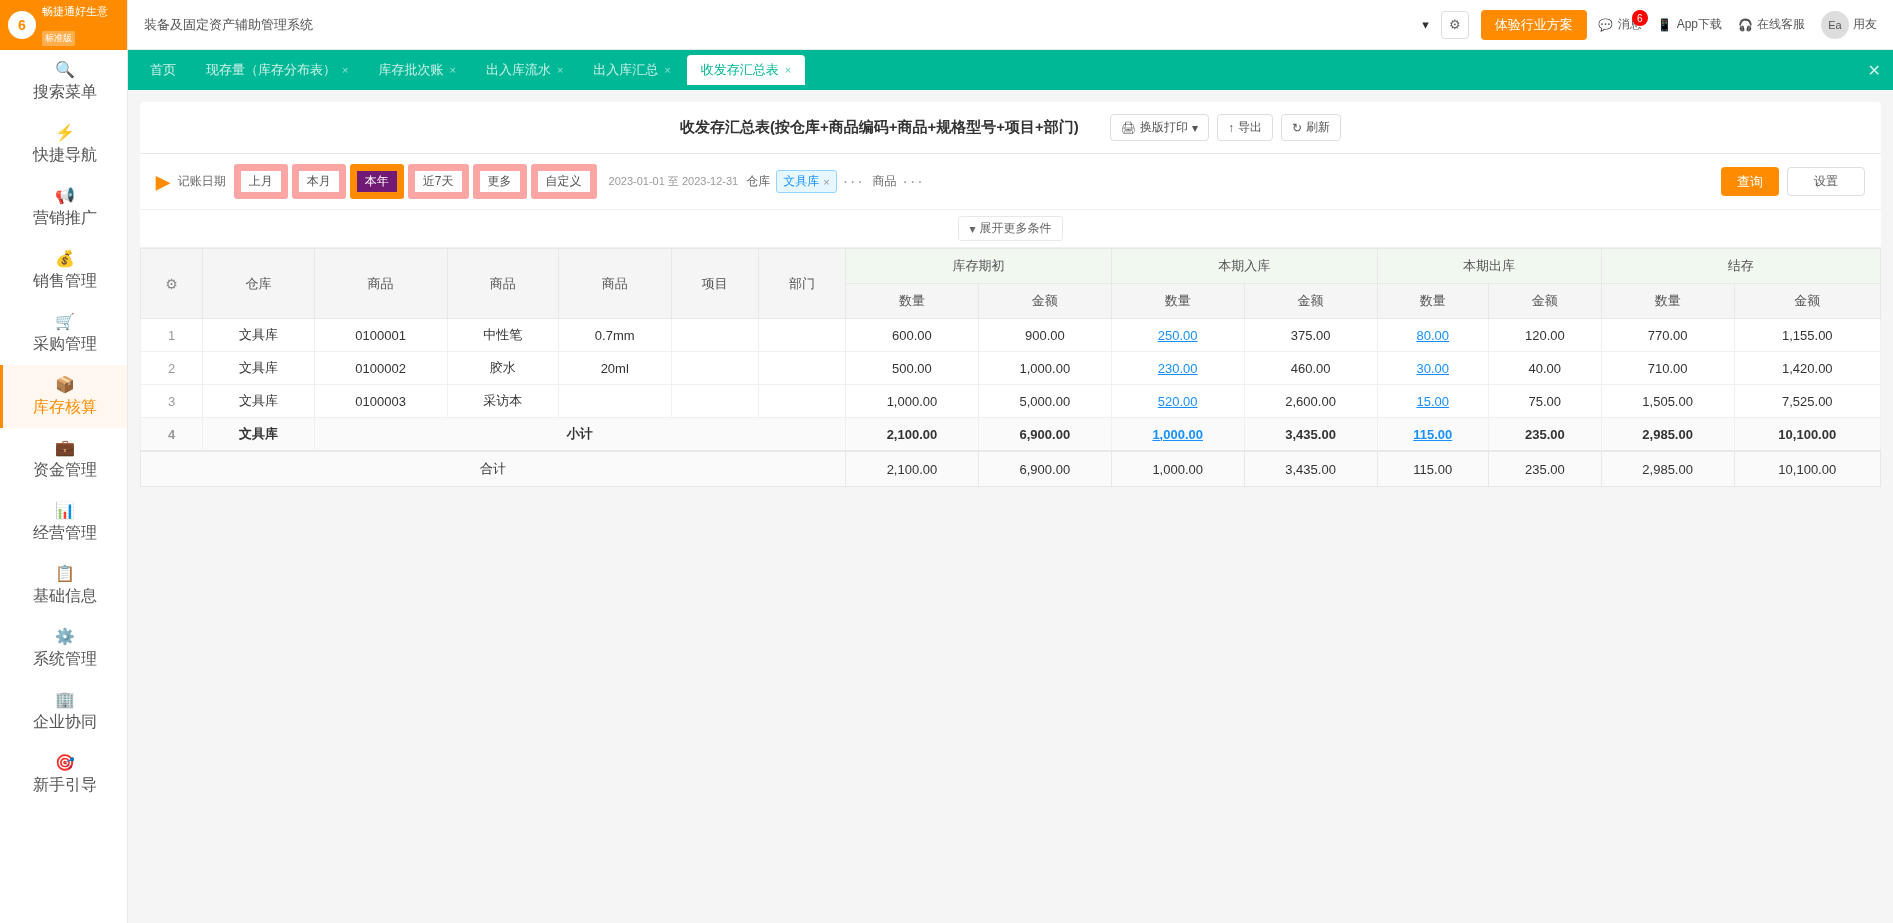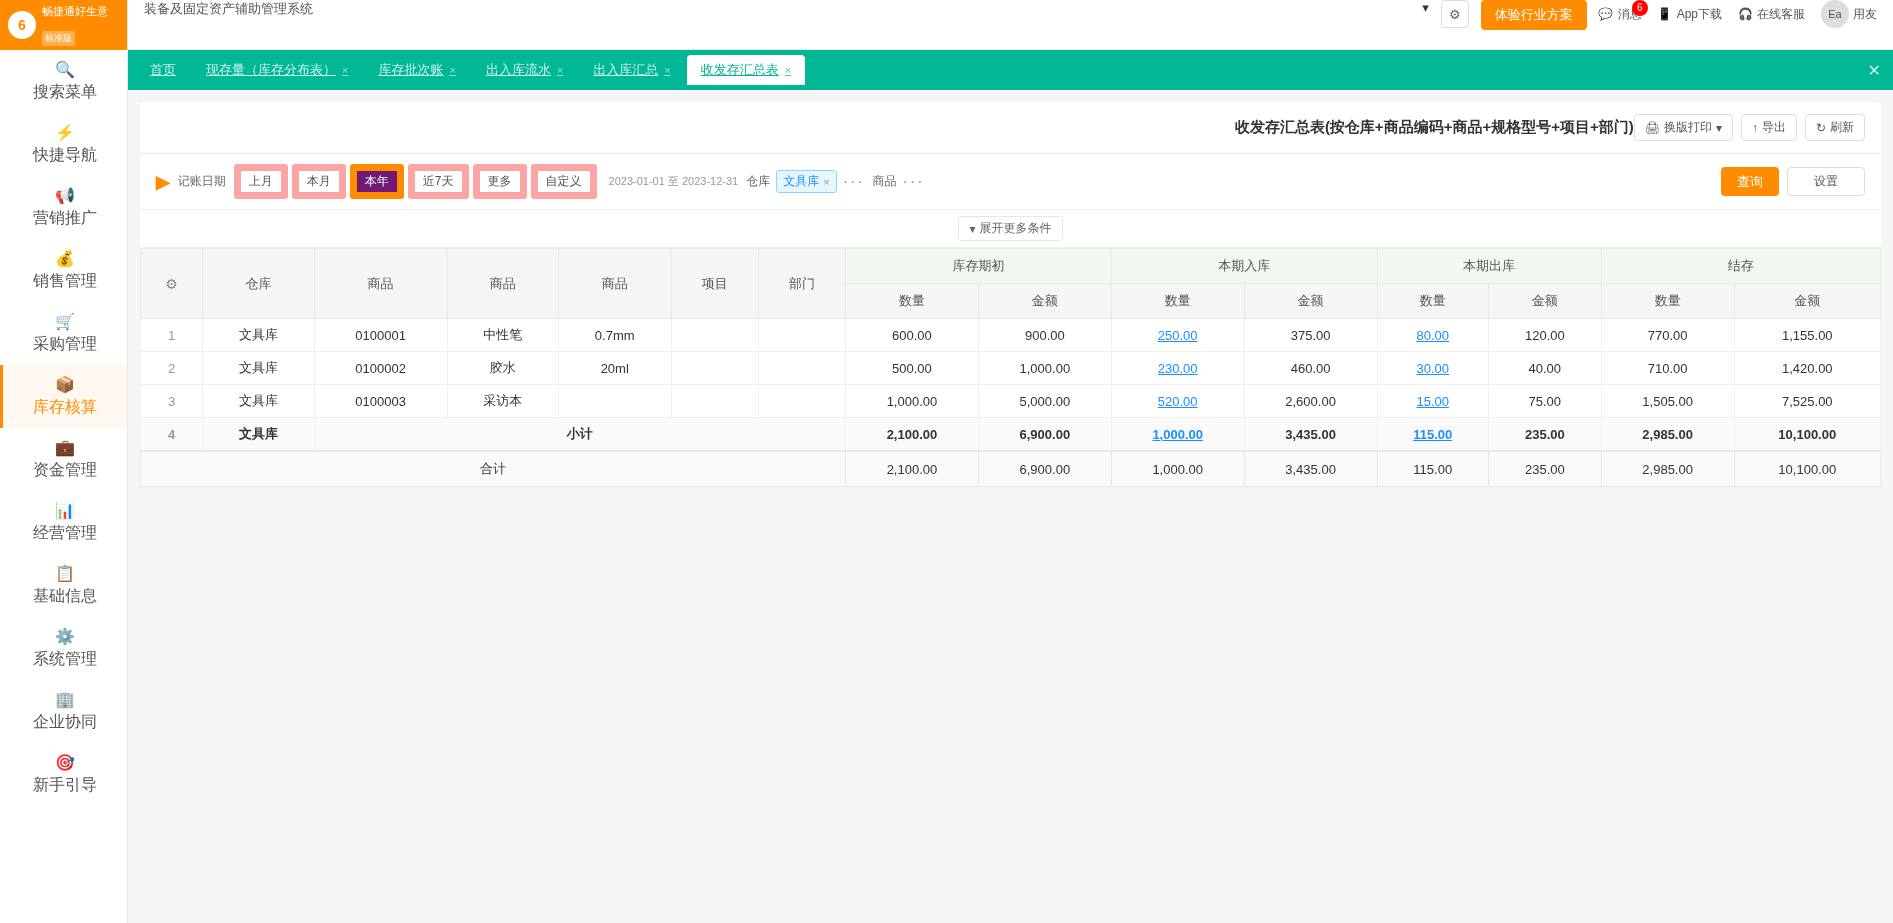--- a/index.html
+++ b/index.html
@@ -14,40 +14,40 @@
     .sidebar-nav { flex: 1; overflow-y: auto; }
     .sidebar-item { display: flex; flex-direction: column; align-items: center; padding: 10px 4px; cursor: pointer; color: #555; border-left: 3px solid transparent; }
     .sidebar-item.active { background: #fff7f0; color: #ff8c00; border-left-color: #ff8c00; }
     .sidebar-item-icon { font-size: 16px; margin-bottom: 3px; }
     .sidebar-item-label { font-size: 16px; text-align: center; }
 
     
     .main { flex: 1; display: flex; flex-direction: column; overflow: hidden; }
 
     
-    .topbar { background: #fff; border-bottom: 1px solid #e8e8e8; display: flex; align-items: flex-start; padding: 0 16px; height: 50px; gap: 12px; }
+    .topbar { background: #fff; border-bottom: 1px solid #e8e8e8; display: flex; align-items: center; padding: 0 16px; height: 50px; gap: 12px; }
     .topbar-title { color: #555; font-size: 13px; flex: 1; }
     .topbar-dropdown { display: flex; align-items: center; gap: 4px; }
     .topbar-settings { width: 28px; height: 28px; border: 1px solid #ddd; border-radius: 4px; display: flex; align-items: center; justify-content: center; cursor: pointer; color: #666; }
     .topbar-trial-btn { background: #ff8c00; color: white; border: none; border-radius: 4px; padding: 6px 14px; font-size: 13px; cursor: pointer; }
     .topbar-actions { display: flex; align-items: center; gap: 16px; margin-left: auto; }
     .topbar-action-item { display: flex; align-items: center; gap: 4px; color: #555; font-size: 12px; cursor: pointer; position: relative; }
     .topbar-badge { background: #f00; color: #fff; border-radius: 50%; width: 16px; height: 16px; font-size: 10px; display: flex; align-items: center; justify-content: center; position: absolute; top: -6px; right: -6px; }
     .topbar-avatar { width: 28px; height: 28px; background: #ddd; border-radius: 50%; display: flex; align-items: center; justify-content: center; font-size: 11px; }
 
     
     .tabbar { background: #00b896; display: flex; align-items: center; padding: 0 8px; height: 40px; gap: 2px; }
-    .tab { padding: 6px 14px; color: rgba(255,255,255,0.8); font-size: 13px; cursor: pointer; border-radius: 4px 4px 0 0; display: flex; align-items: center; gap: 6px; white-space: nowrap; text-decoration: underline; }
+    .tab { padding: 6px 14px; color: rgba(255,255,255,0.8); font-size: 13px; cursor: pointer; border-radius: 4px 4px 0 0; display: flex; align-items: center; gap: 6px; white-space: nowrap; }
     .tab.active { background: #fff; color: #00b896; }
     .tab-close { font-size: 11px; opacity: 0.7; }
     .tabbar-close { margin-left: auto; color: rgba(255,255,255,0.8); cursor: pointer; font-size: 16px; padding: 4px; }
 
     
     .page-content { flex: 1; background: #f5f5f5; padding: 12px; overflow-y: auto; }
-    .page-header { background: #fff; padding: 12px 16px; border-radius: 4px 4px 0 0; border-bottom: 1px solid #e8e8e8; display: flex; align-items: center; justify-content: flex-end; }
+    .page-header { background: #fff; padding: 12px 16px; border-radius: 4px 4px 0 0; border-bottom: 1px solid #e8e8e8; display: flex; align-items: center; justify-content: center; gap: 31px; }
     .page-title { font-size: 15px; font-weight: 600; color: #333; }
     .page-actions { display: flex; align-items: center; gap: 8px; }
     .btn-print { border: 1px solid #ddd; background: #fff; padding: 4px 10px; border-radius: 4px; font-size: 12px; cursor: pointer; display: flex; align-items: center; gap: 4px; color: #555; }
     .btn-export { border: 1px solid #ddd; background: #fff; padding: 4px 10px; border-radius: 4px; font-size: 12px; cursor: pointer; display: flex; align-items: center; gap: 4px; color: #555; }
     .btn-refresh { border: 1px solid #ddd; background: #fff; padding: 4px 10px; border-radius: 4px; font-size: 12px; cursor: pointer; display: flex; align-items: center; gap: 4px; color: #555; }
 
     
     .filter-area { background: #fff; padding: 10px 16px; border-bottom: 1px solid #f0f0f0; display: flex; align-items: center; flex-wrap: wrap; gap: 8px; }
     .filter-toggle { color: #ff8c00; font-size: 18px; cursor: pointer; font-weight: bold; }
     .filter-label { color: #666; font-size: 12px; white-space: nowrap; }

